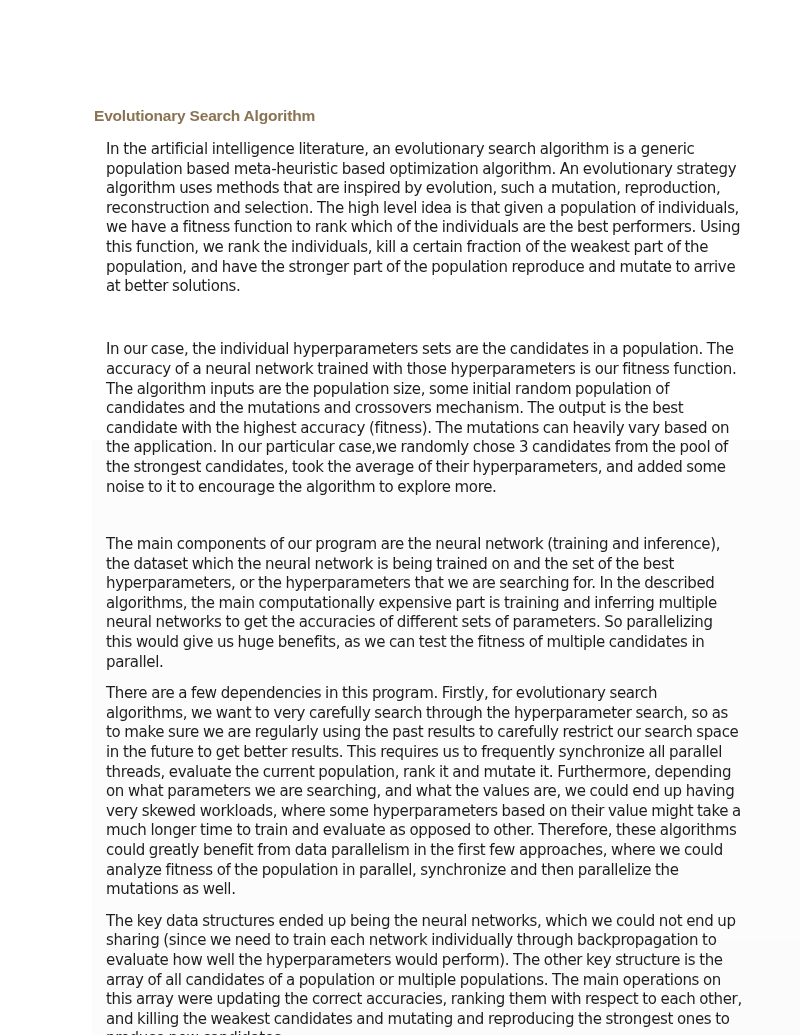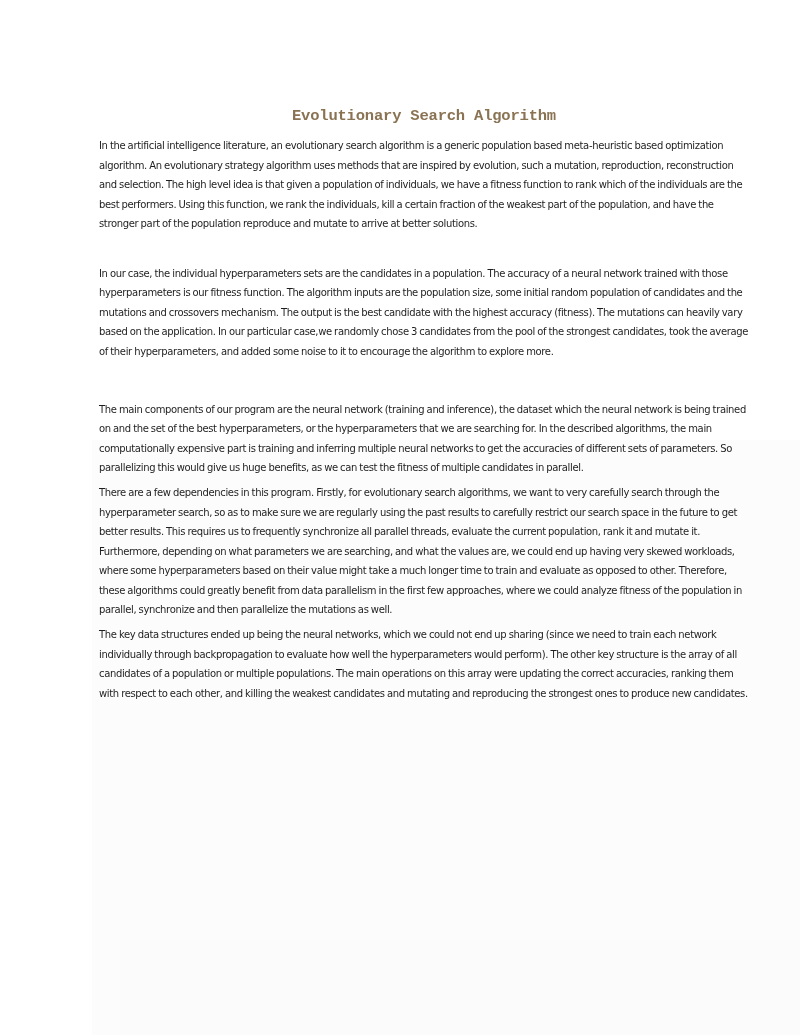--- a/index.html
+++ b/index.html
@@ -31,34 +31,33 @@
       height: 95px;
       background: #fcfbfc;
     }
     .page {
       position: absolute;
       left: 94px;
       top: 104px;
       width: 660px;
     }
     .section-heading {
-      font-family: Liberation Mono, monospace;
+      font-family: Liberation Sans, sans-serif;
       font-weight: bold;
       font-size: 15.5px;
       color: #8a7353;
       margin: 0 0 8px 0;
       line-height: 24px;
       letter-spacing: -0.2px;
-      text-align: center;
     }
     .para {
       font-family: "DejaVu Sans", sans-serif;
-      font-size: 10px;
+      font-size: 15px;
       line-height: 19.6px;
-      margin: 5px;
+      margin: 12px;
       letter-spacing: -0.35px;
       word-spacing: -0.5px;
       white-space: normal;
     }
     .para-gap {
       height: 19.6px;
     }
     .section-2 {
       margin-top: 38px;
     }

